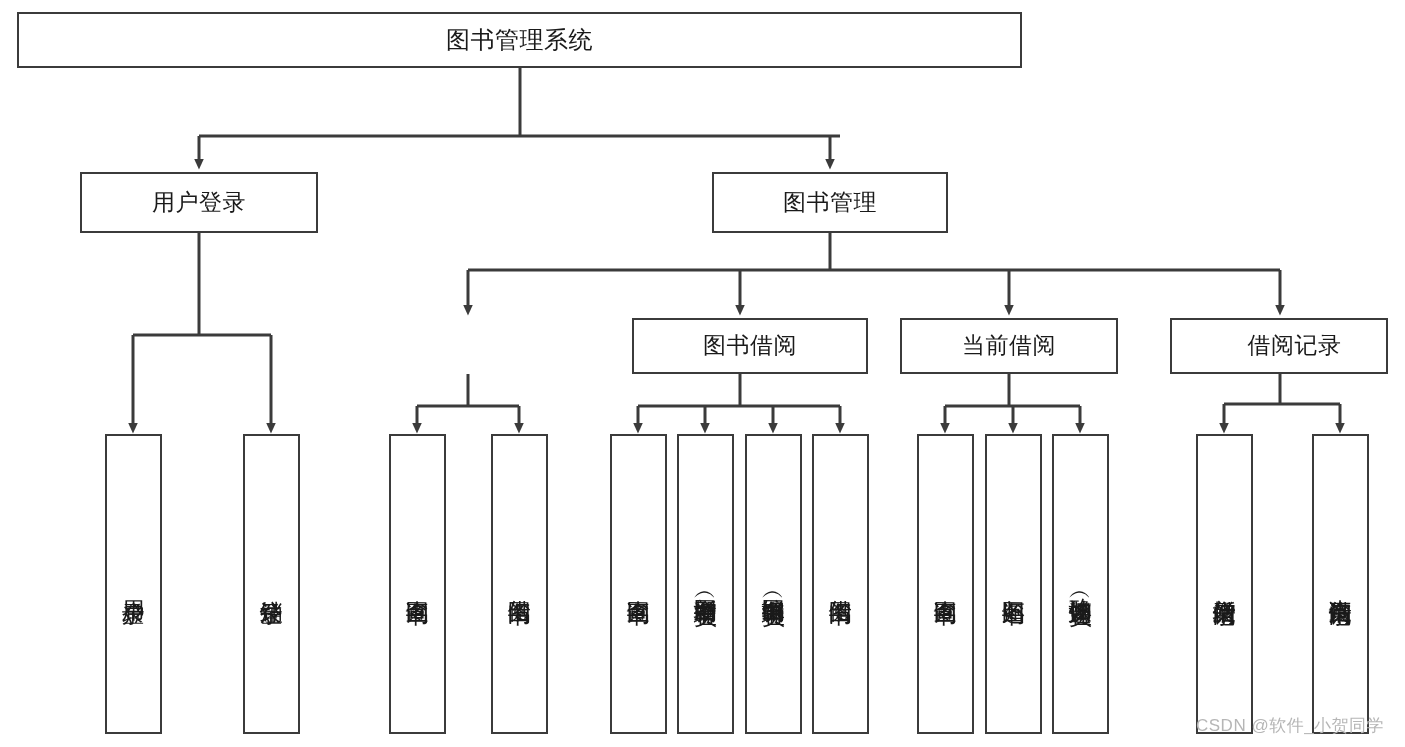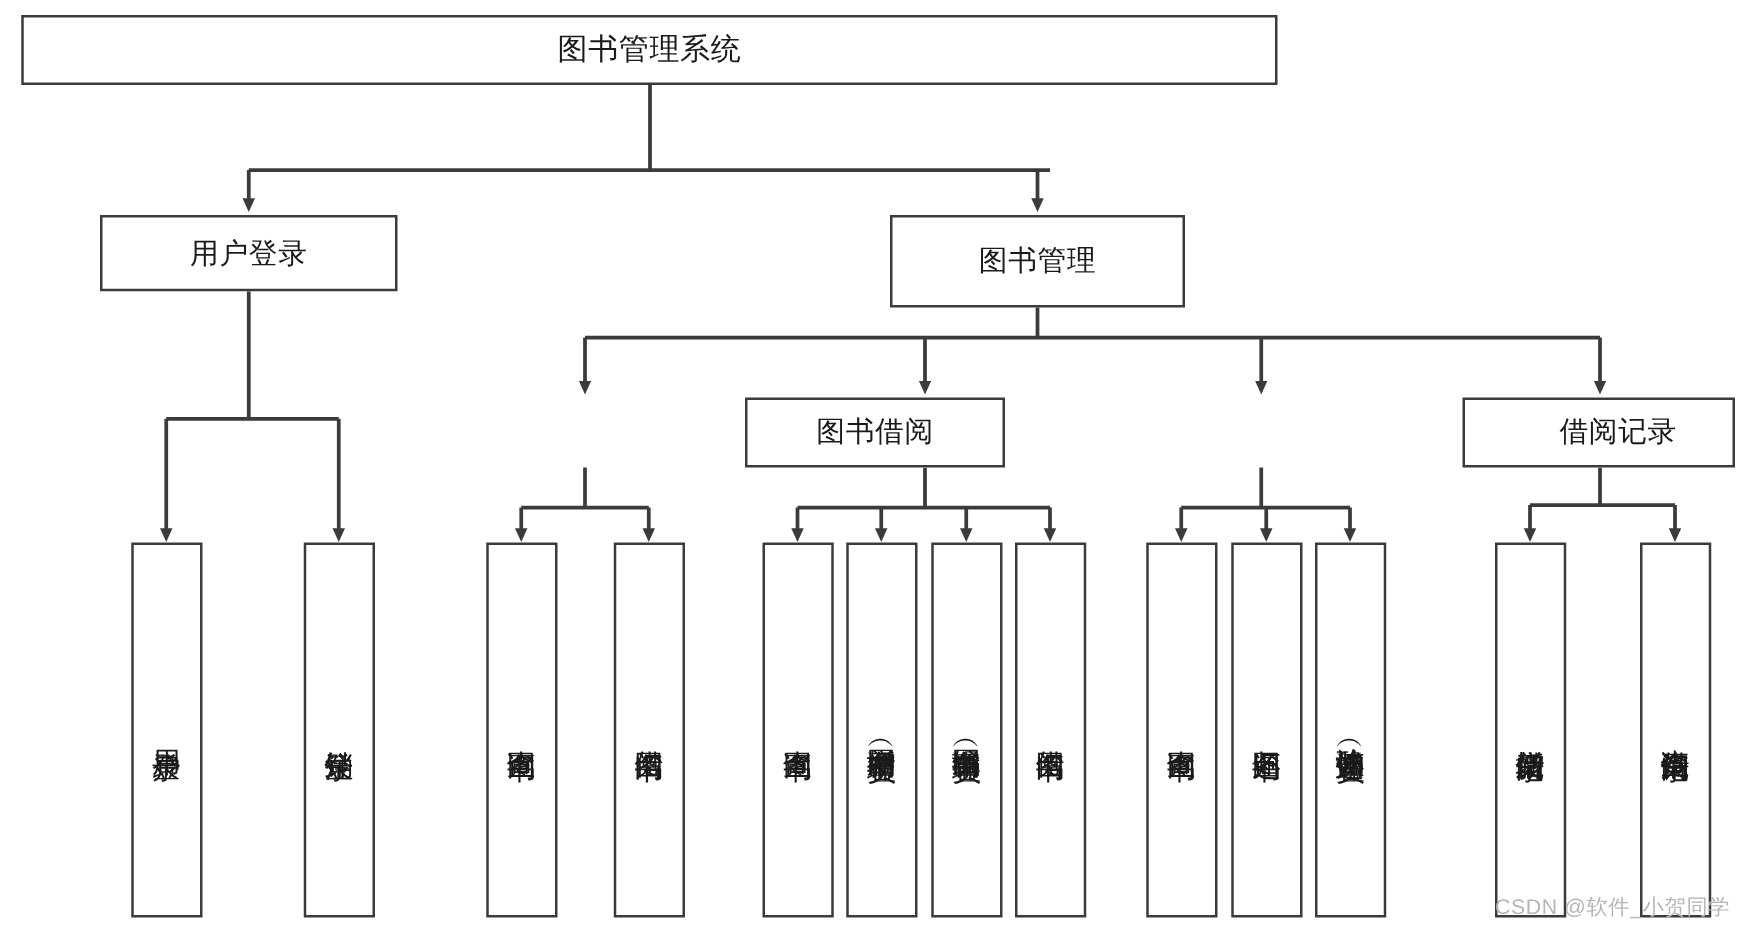--- a/index.html
+++ b/index.html
@@ -127,29 +127,32 @@
   </svg>
 
   <div class="node h root" style="left:17px; top:12px; width:1005px; height:56px;">
     <span class="lbl">图书管理系统</span>
   </div>
 
   <div class="node h" style="left:80px; top:172px; width:238px; height:61px;">
     <span class="lbl">用户登录</span>
   </div>
 
-  <div class="node h" style="left:712px; top:172px; width:236px; height:74px;">
+  <div class="node h" style="left:712px; top:172px; width:236px; height:61px;">
     <span class="lbl">图书管理</span>
   </div>
 
 
-  <div class="node h" style="left:596px; top:318px; width:208px; height:56px;">
+  <div class="node h" style="left:632px; top:318px; width:236px; height:56px;">
     <span class="lbl">图书借阅</span>
   </div>
 
+  <div class="node h" style="left:900px; top:318px; width:218px; height:56px;">
+    <span class="lbl">当前借阅</span>
+  </div>
 
   <div class="node h" style="left:1170px; top:318px; width:218px; height:56px;padding-left:31px;">
     <span class="lbl">借阅记录</span>
   </div>
 
   <div class="node v" style="left:105px; top:434px; width:57px; height:300px;">
     <span class="lbl">用户登录</span>
   </div>
 
   <div class="node v" style="left:243px; top:434px; width:57px; height:300px;">

